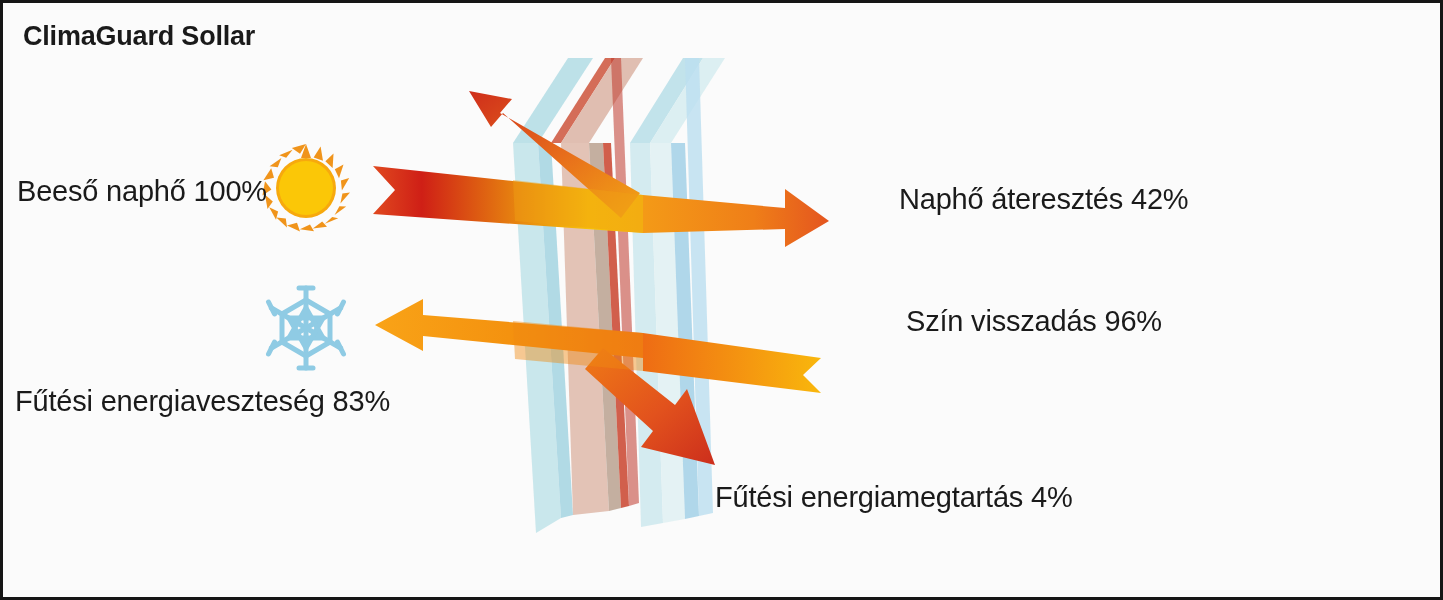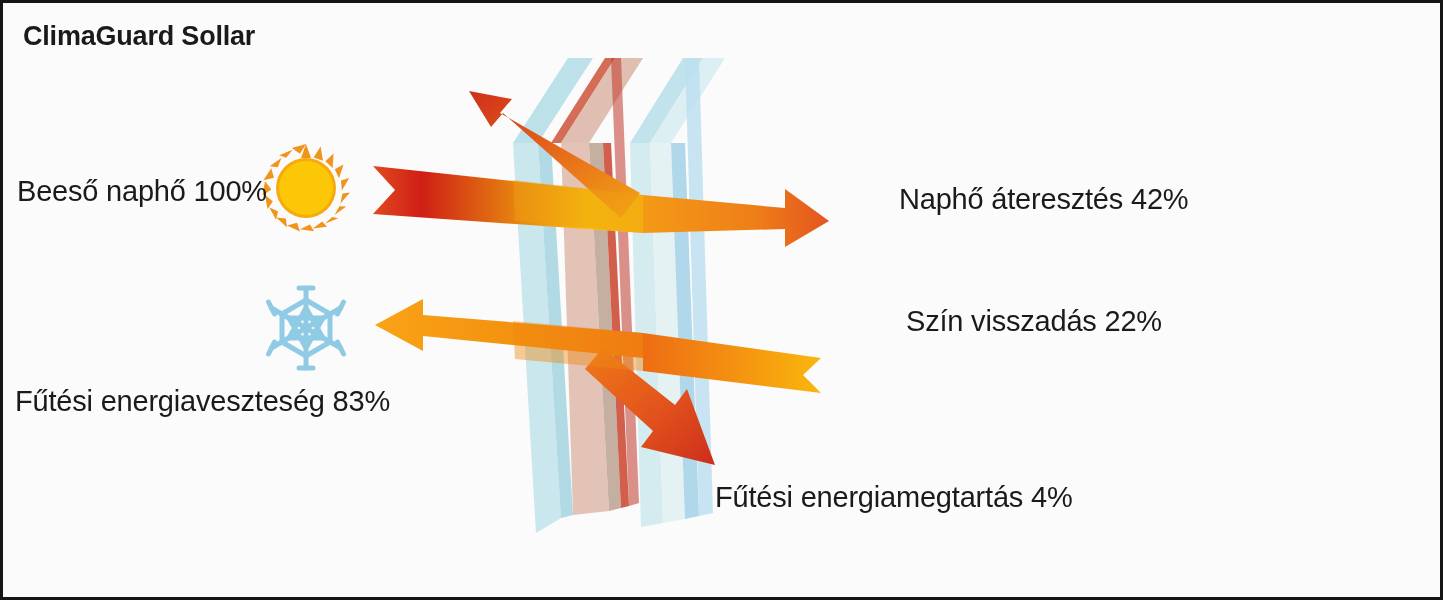--- a/index.html
+++ b/index.html
@@ -213,18 +213,18 @@
   </svg>
 
   <div class="label" id="title-label">ClimaGuard Sollar</div>
 
   <div class="label" id="incident-solar-label">Beeső naphő 100%</div>
 
   <div class="label" id="heat-loss-label">Fűtési energiaveszteség 83%</div>
 
   <div class="label" id="solar-transmission-label">Naphő áteresztés 42%</div>
 
-  <div class="label" id="color-rendering-label">Szín visszadás 22%</div>
+  <div class="label" id="color-rendering-label">Szín visszadás 96%</div>
 
   <div class="label" id="heat-retention-label">Fűtési energiamegtartás 4%</div>
 
 
 </div>
 
 </body></html>

